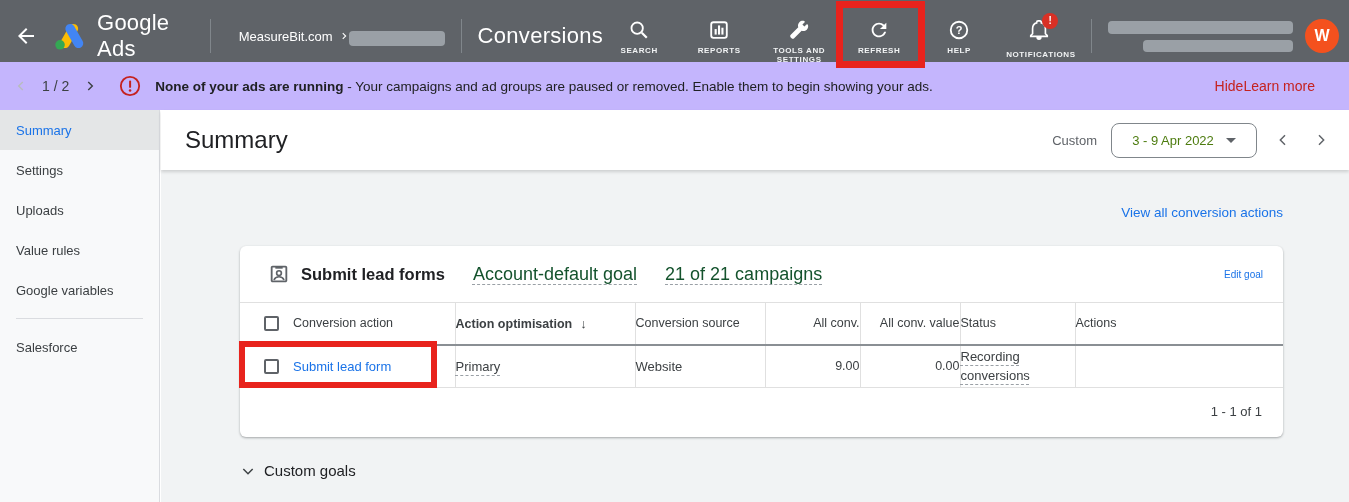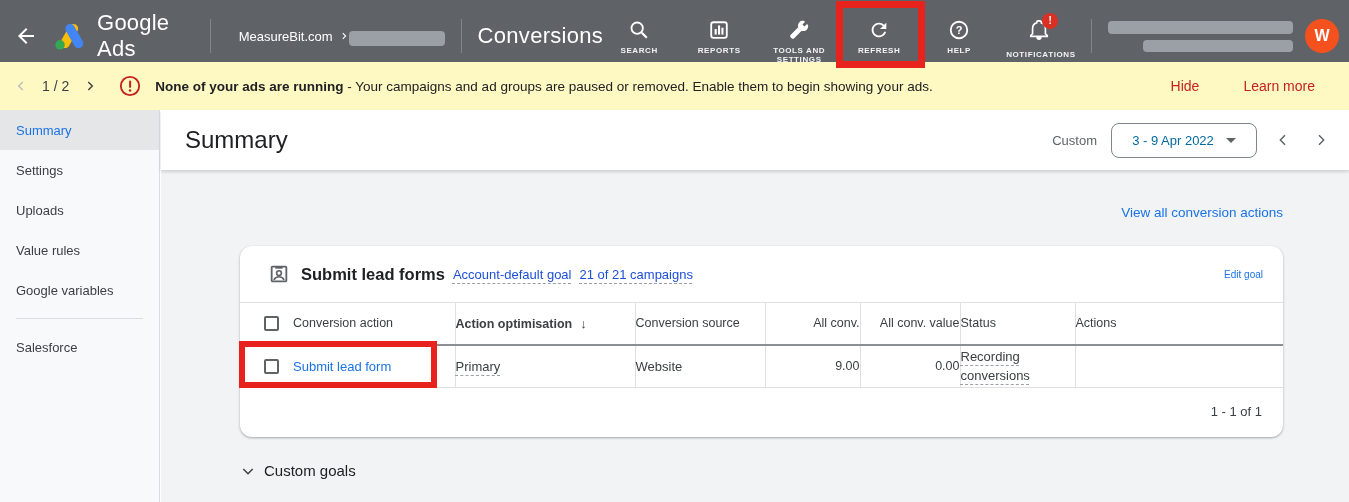--- a/index.html
+++ b/index.html
@@ -21,53 +21,53 @@
   .tb-label { font-size:8px; font-weight:700; letter-spacing:.6px; margin-top:5px; text-align:center; line-height:9px; max-width:66px; color:#f1f3f4; }
   .tb-right { display:flex; align-items:center; }
   .tb-redactions { display:flex; flex-direction:column; align-items:flex-end; gap:6px; width:185px; margin-right:12px; }
   .tb-redactions .r1 { width:185px; height:13px; background:#9aa0a6; border-radius:4px; }
   .tb-redactions .r2 { width:150px; height:12px; background:#9aa0a6; border-radius:4px; }
   .avatar { width:34px; height:34px; border-radius:50%; background:#f4511e; color:#fff; font-size:16px; font-weight:700; display:flex; align-items:center; justify-content:center; margin-right:10px; cursor:pointer; }
   .badge { position:absolute; top:-6px; right:-8px; width:16px; height:16px; background:#d93025; border-radius:50%; color:#fff; font-size:10px; font-weight:700; display:flex; align-items:center; justify-content:center; }
   .bell-wrap { position:relative; }
 
   
-  .banner { position:absolute; left:0; top:62px; width:1349px; height:48px; background:#fef9c3; display:flex; align-items:center; font-size:13.5px; color:#202124; }
+  .banner { position:absolute; left:0; top:62px; width:1349px; height:48px; background:#c4b5fd; display:flex; align-items:center; font-size:13.5px; color:#202124; }
   .banner .chev { width:22px; height:22px; display:flex; align-items:center; justify-content:center; cursor:pointer; }
   .banner .pager { margin:0 10px; font-size:14px; color:#3c4043; }
   .warn-icon { margin:0 14px 0 18px; }
   .banner-text b { font-weight:700; }
-  .banner-actions { margin-left:auto; display:flex; gap:44px; margin-right:34px; font-size:14px; font-weight:500; color:#c5221f; }
+  .banner-actions { margin-left:auto; display:flex; margin-right:34px; font-size:14px; font-weight:500; color:#c5221f; }
   .banner-actions span { cursor:pointer; }
 
   
   .sidebar { position:absolute; left:0; top:110px; width:160px; height:392px; background:#f8f9fa; border-right:1px solid #dadce0; }
   .side-item { height:40px; display:flex; align-items:center; padding-left:16px; font-size:13px; color:#3c4043; cursor:pointer; }
   .side-item.selected { background:#e4e6e7; color:#1a73e8; font-weight:500; }
   .side-divider { height:1px; background:#dadce0; margin:8px 16px; }
 
   
   .page-header { position:absolute; left:161px; top:110px; width:1188px; height:60px; background:#fff; box-shadow:0 2px 3px rgba(0,0,0,.15); display:flex; align-items:center; z-index:2; }
   .summary-title { font-size:24px; color:#202124; margin-left:24px; font-weight:400; }
   .date-zone { margin-left:auto; display:flex; align-items:center; margin-right:16px; gap:14px; }
   .date-custom { font-size:13px; color:#5f6368; }
-  .date-select { width:146px; height:35px; border:1px solid #80868b; border-radius:8px; display:flex; align-items:center; justify-content:center; gap:12px; font-size:13px; font-weight:500; color:#0369a1; cursor:pointer; background:#fff; }
+  .date-select { width:146px; height:35px; border:1px solid #80868b; border-radius:8px; display:flex; align-items:center; justify-content:center; gap:12px; font-size:13px; font-weight:500; color:#4d7c0f; cursor:pointer; background:#fff; }
   .caret-down { width:0; height:0; border-left:5px solid transparent; border-right:5px solid transparent; border-top:5px solid #5f6368; }
   .date-chev { width:24px; height:24px; display:flex; align-items:center; justify-content:center; cursor:pointer; }
 
   
   .content { position:absolute; left:161px; top:170px; width:1188px; height:332px; background:#f1f3f4; }
   .new-action-btn { position:absolute; left:79px; top:26px; height:33px; background:#1a73e8; color:#fff; border:none; border-radius:8px; font-size:14px; font-weight:500; padding:0 17px; cursor:pointer; font-family:"Liberation Sans", sans-serif; }
   .view-all { position:absolute; right:66px; top:35px; font-size:13.5px; color:#1a73e8; cursor:pointer; text-decoration:none; }
 
-  .card { position:absolute; left:79px; top:76px; width:1043px; height:191px; background:#fff; border-radius:12px; box-shadow:0 1px 2px rgba(60,64,67,.3), 0 1px 3px rgba(60,64,67,.15); }
+  .card { position:absolute; left:79px; top:76px; width:1043px; height:191px; background:#fff; border-radius:6px; box-shadow:0 1px 2px rgba(60,64,67,.3), 0 1px 3px rgba(60,64,67,.15); }
   .card-head { height:56px; display:flex; align-items:center; padding:0 20px 0 28px; }
   .goal-icon { width:22px; height:22px; }
   .goal-title { font-size:16.5px; font-weight:700; color:#202124; margin-left:11px; }
-  .goal-meta { font-size:13px; color:#1d4ed8; margin-left:8px; cursor:pointer; }
+  .goal-meta { font-size:18px; color:#14532d; margin-left:28px; cursor:pointer; }
   .dashed { text-decoration:underline dashed #9aa0a6 1px; text-underline-offset:4px; }
   .edit-goal { margin-left:auto; font-size:10px; color:#1a73e8; cursor:pointer; }
 
   table.goal-table { width:1043px; border-collapse:collapse; table-layout:fixed; }
   .goal-table th, .goal-table td { font-weight:400; text-align:left; font-size:12.5px; color:#3c4043; padding:0 0; border-left:1px solid #e0e0e0; }
   .goal-table th:first-child, .goal-table td:first-child { border-left:none; padding-left:24px; }
   .goal-table thead tr { height:42px; border-top:1px solid #e0e0e0; border-bottom:2px solid #8a8f94; }
   .goal-table tbody tr { height:43px; border-bottom:1px solid #e0e0e0; }
   .goal-table .num { text-align:right; }
   th.sorted span.lbl { font-weight:700; }

